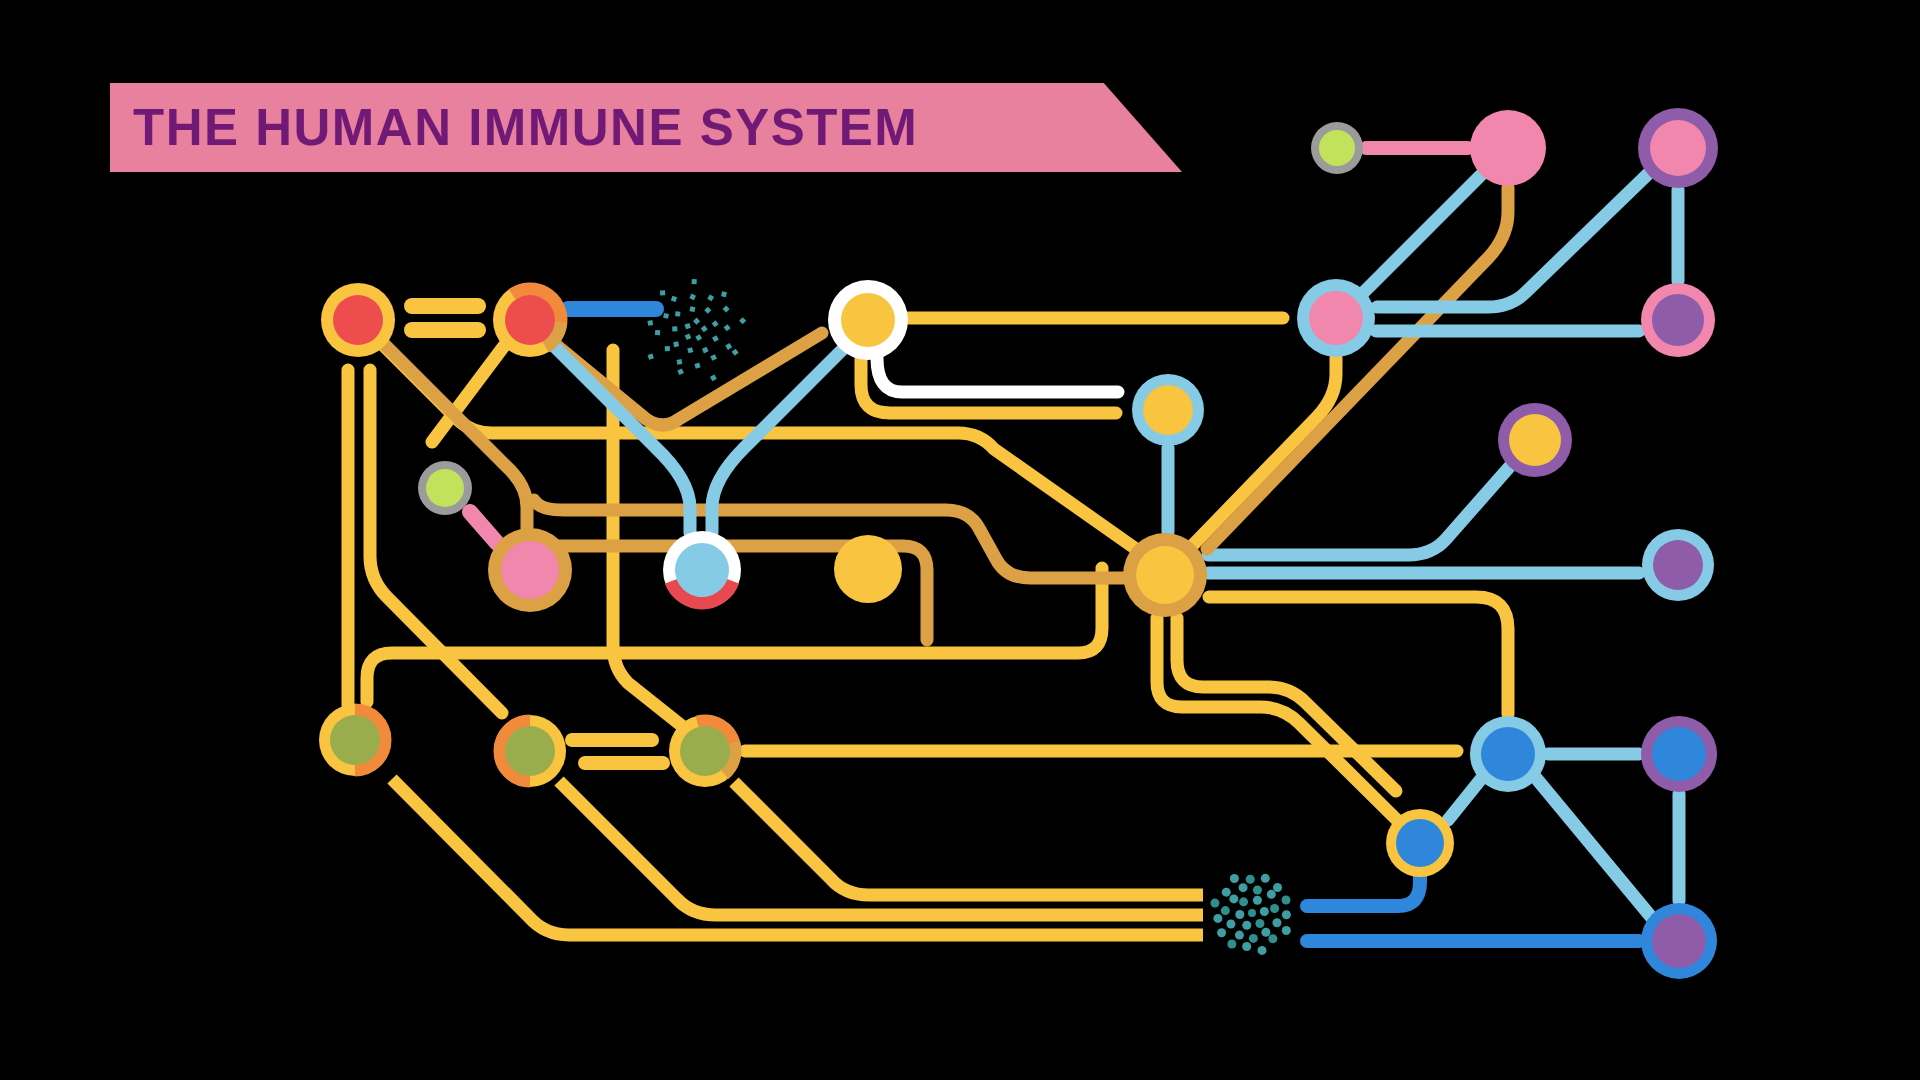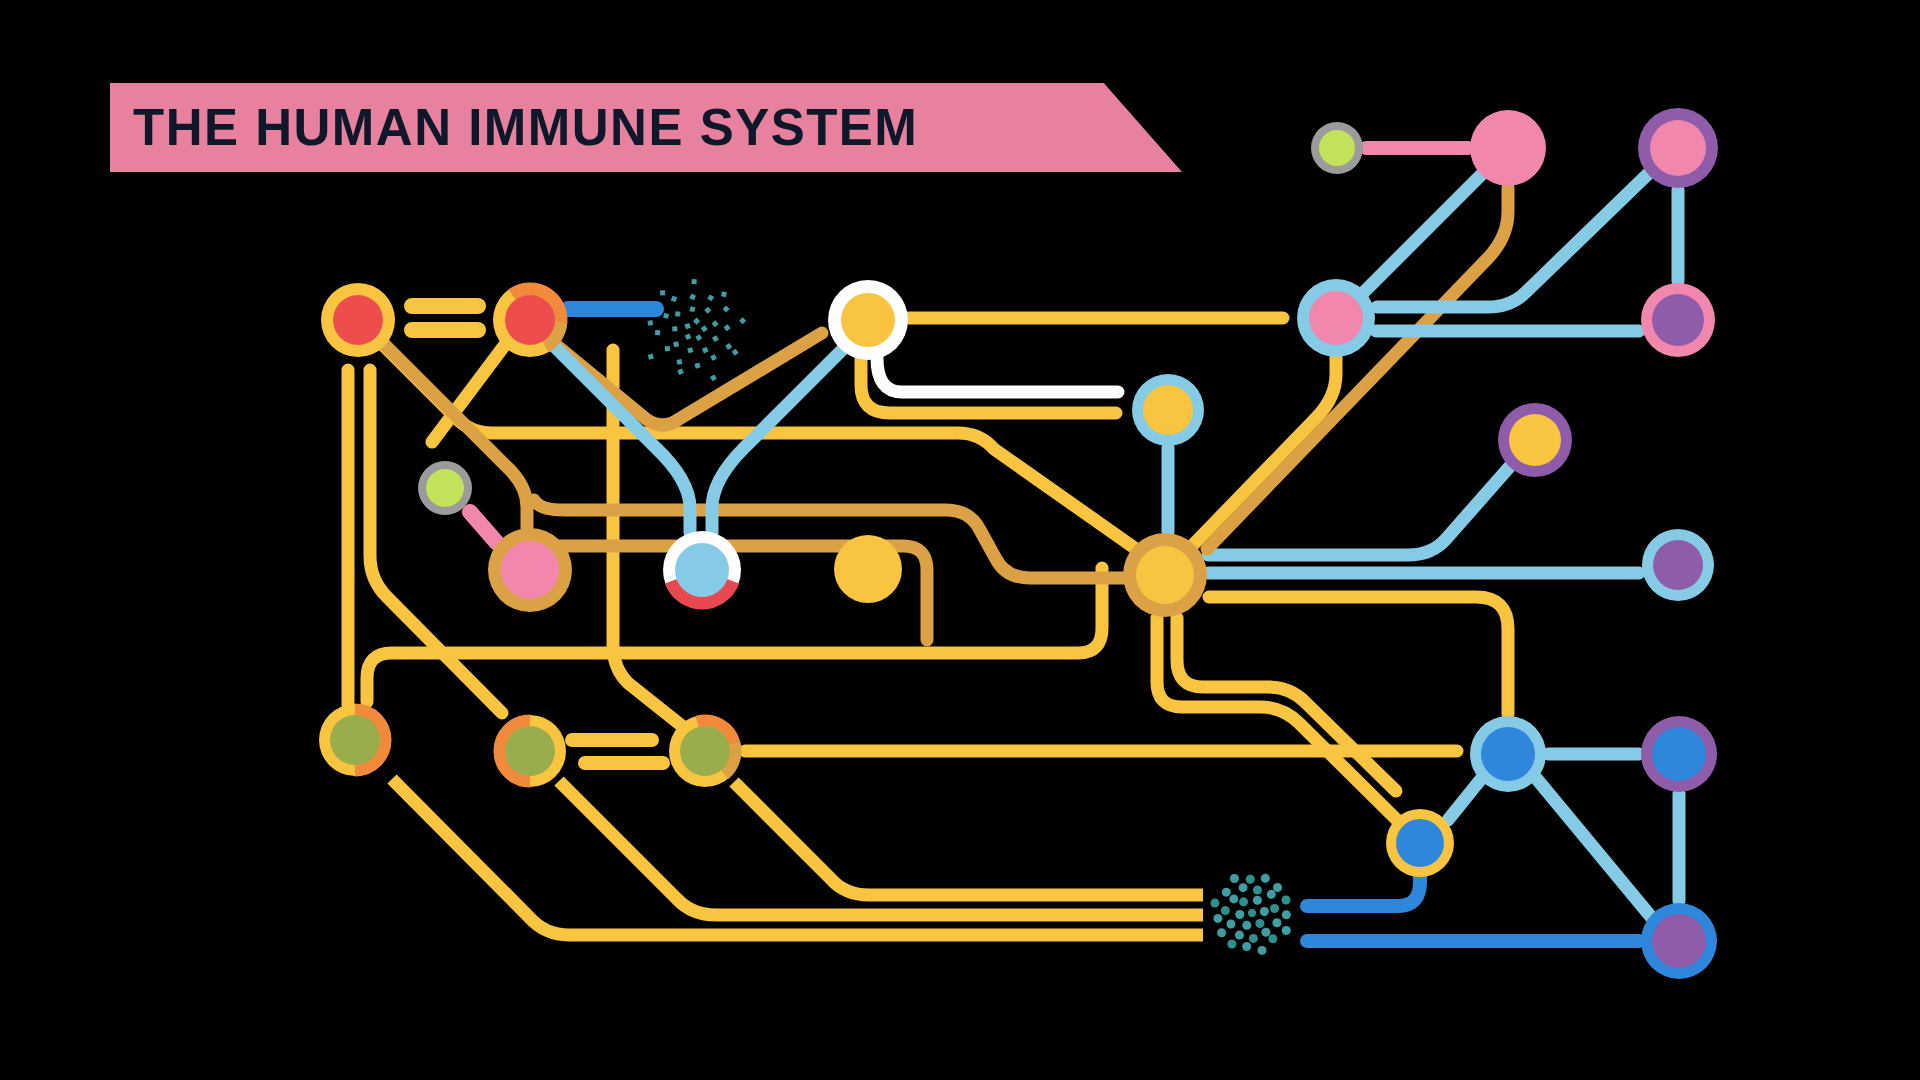--- a/index.html
+++ b/index.html
@@ -224,15 +224,15 @@
       <g>
         <circle cx="1420" cy="843" r="34" fill="#F9C440"></circle>
         <circle cx="1420" cy="843" r="24" fill="#2F87DC"></circle>
       </g>
       <g>
         <circle cx="1679" cy="941" r="38" fill="#2F87DC"></circle>
         <circle cx="1679" cy="941" r="27" fill="#8E5CA8"></circle>
       </g>
     </svg>
   <div class="banner" id="banner" style="background: rgb(232, 129, 158);">
-    <span style="color: #0f172a;">THE HUMAN IMMUNE SYSTEM</span>
+    <span style="color: #701a75;">THE HUMAN IMMUNE SYSTEM</span>
   </div>
 </div>
 
 </body></html>

